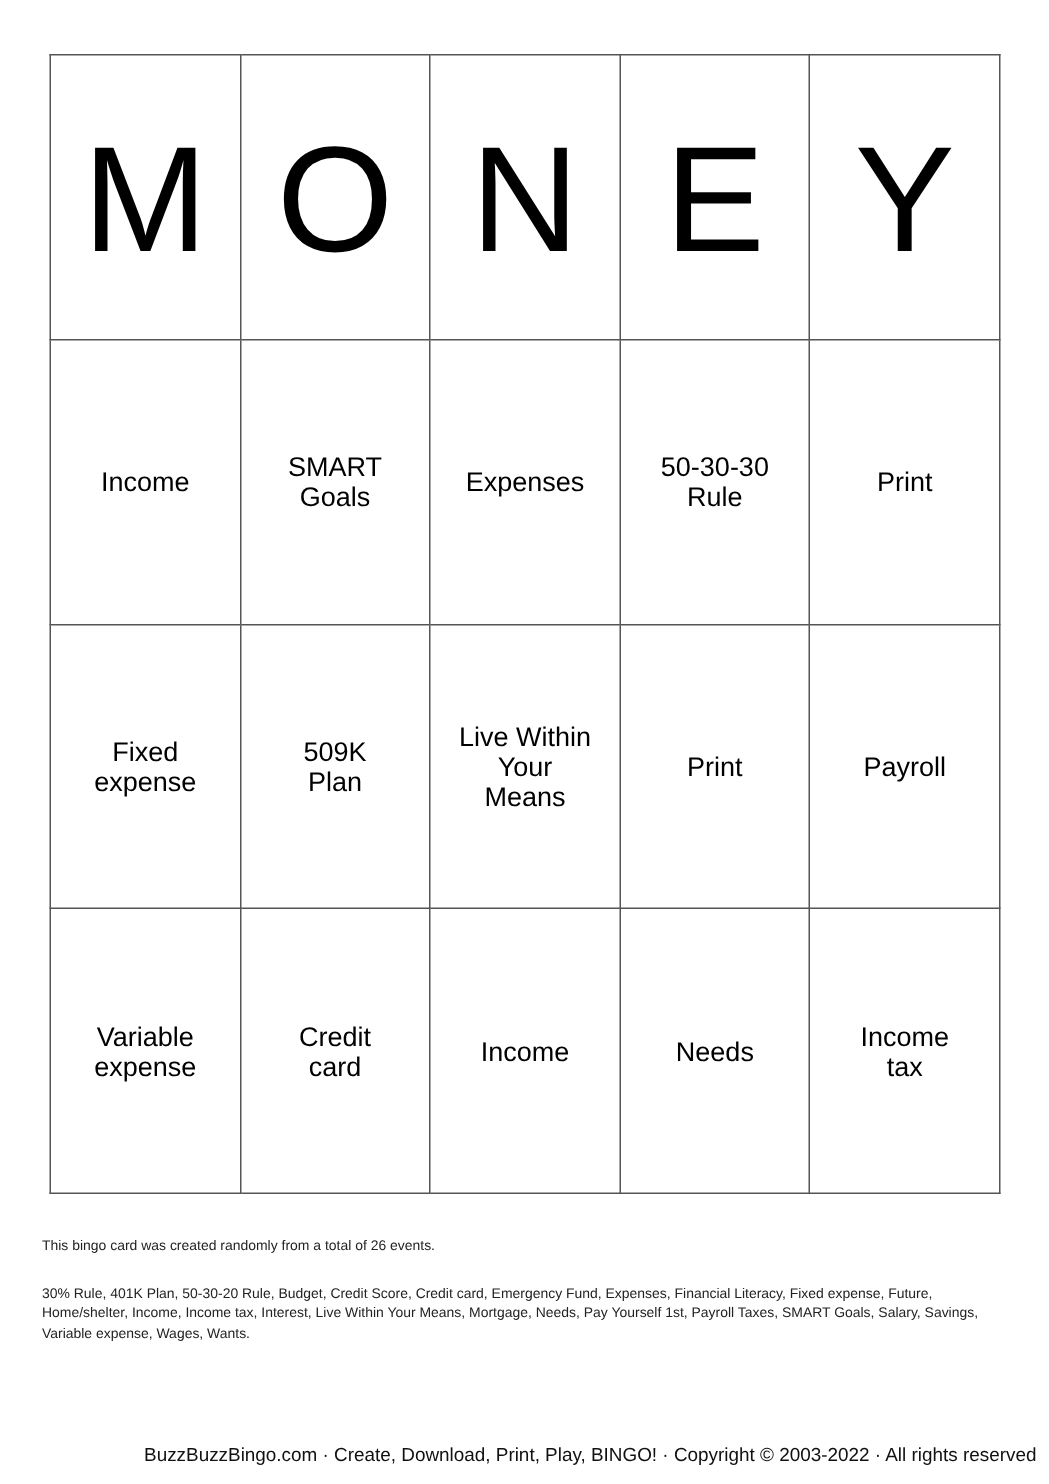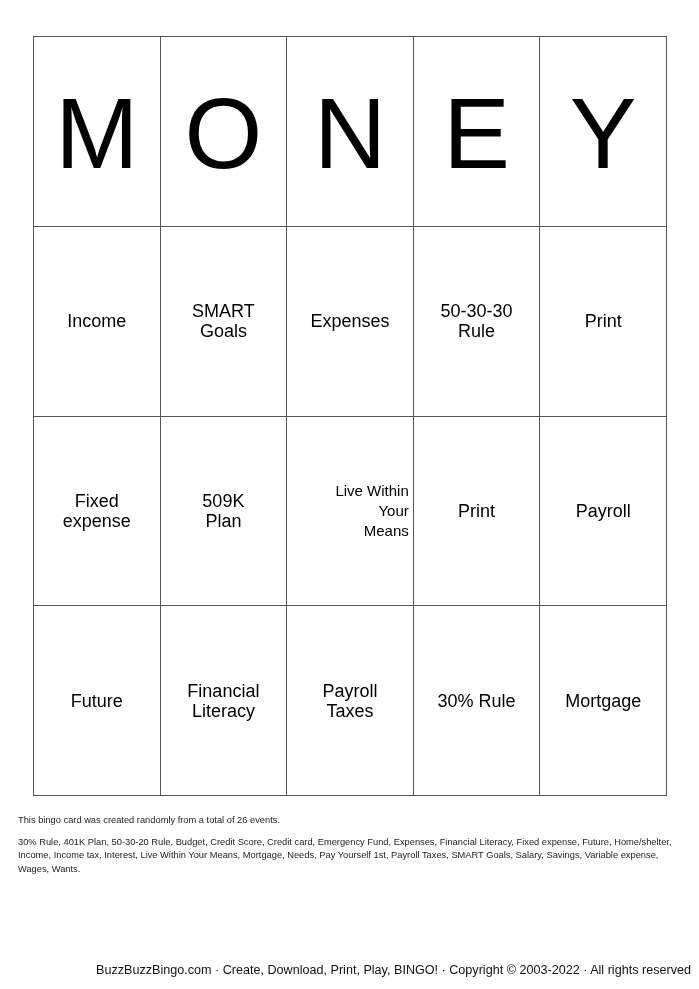--- a/index.html
+++ b/index.html
@@ -35,34 +35,33 @@
     font-size: 18px;
     line-height: 20px;
     white-space: pre-line;
   }
   .card td.header {
     font-size: 100px;
     line-height: 100px;
     padding-top: 4px;
   }
   .card td.small {
-    font-size: 15px;
+    font-size: 18px;
     line-height: 20px;
-    text-align: right;
   }
   .info {
     position: absolute;
     left: 10px;
     top: 806px;
     width: 680px;
     font-size: 9.3px;
     line-height: 13.5px;
     color: #222;
   }
-  .info p { margin: 8px; }
+  .info p { margin: 18px; }
   .footer {
     position: absolute;
     left: 0;
     top: 963px;
     width: 699px;
     text-align: center;
     font-size: 12.6px;
     color: #111;
     margin-left: 44px;
   }
@@ -94,27 +93,28 @@
 expense</td>
     <td>509K
 Plan</td>
     <td class="small">Live Within
 Your
 Means</td>
     <td>Print</td>
     <td>Payroll</td>
   </tr>
   <tr>
-    <td>Future</td>
-    <td>Financial
-Literacy</td>
-    <td>Payroll
-Taxes</td>
-    <td>30% Rule</td>
-    <td>Mortgage</td>
+    <td>Variable
+expense</td>
+    <td>Credit
+card</td>
+    <td>Income</td>
+    <td>Needs</td>
+    <td>Income
+tax</td>
   </tr>
 </tbody>
   </table>
 
 <div class="info">
   <p>This bingo card was created randomly from a total of 26 events.</p>
   <p>30% Rule, 401K Plan, 50-30-20 Rule, Budget, Credit Score, Credit card, Emergency Fund, Expenses, Financial Literacy, Fixed expense, Future, Home/shelter, Income, Income tax, Interest, Live Within Your Means, Mortgage, Needs, Pay Yourself 1st, Payroll Taxes, SMART Goals, Salary, Savings, Variable expense, Wages, Wants.</p>
 </div>
 
 <div class="footer">

